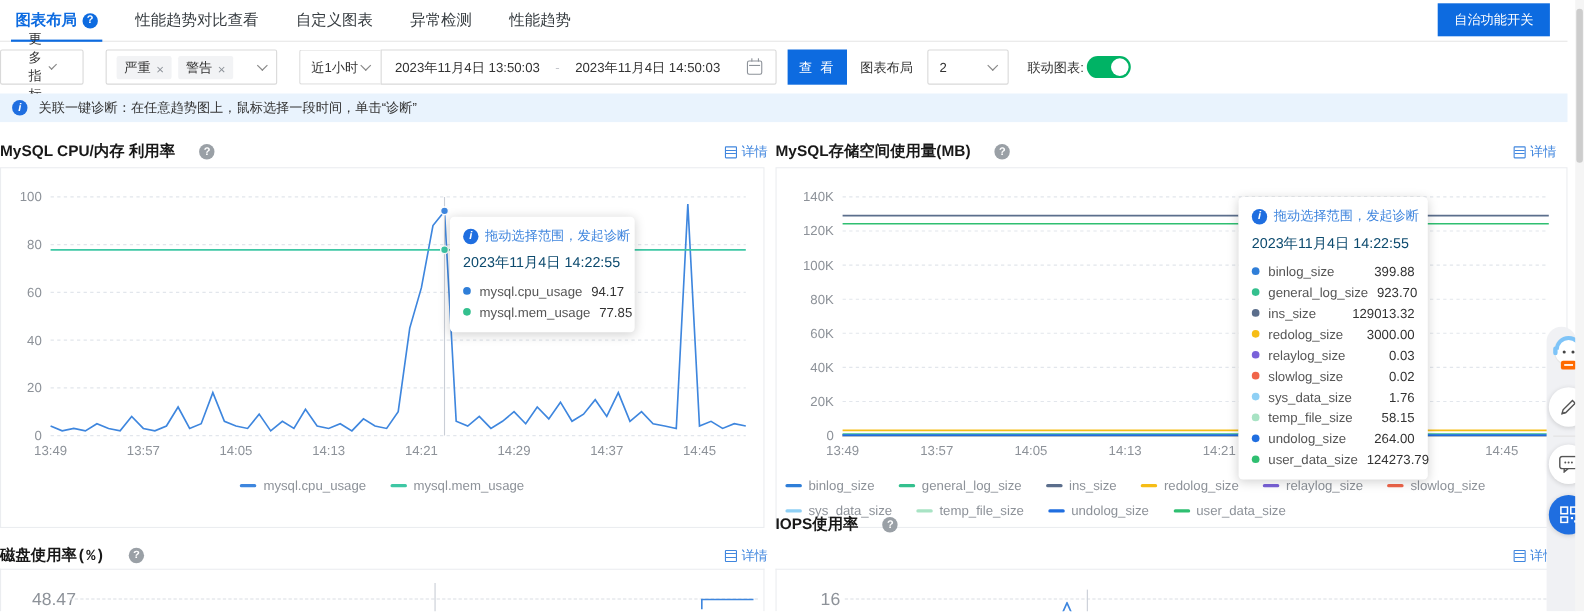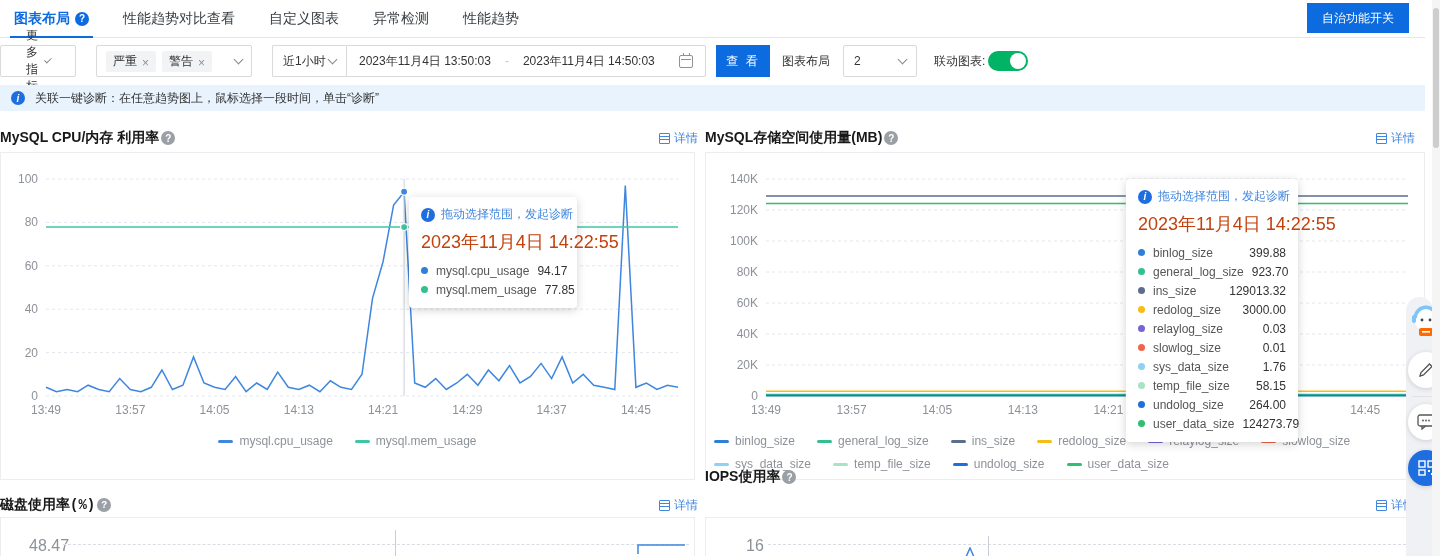--- a/index.html
+++ b/index.html
@@ -28,33 +28,33 @@
   .toggle .knob { position:absolute; right:2px; top:2px; width:16px; height:16px; border-radius:50%; background:#fff; }
   .cal-icon { width:14px; height:13px; border:1px solid #8d9299; border-radius:2px; position:relative; }
   .cal-icon:before { content:""; position:absolute; left:1px; right:1px; top:3px; height:1px; background:#8d9299; }
   .cal-icon:after { content:""; position:absolute; left:3px; top:-3px; width:1px; height:3px; background:#8d9299; box-shadow:6px 0 0 #8d9299; }
 
   
   .infobar { position:absolute; left:0; top:85px; width:1425px; height:26px; background:#e9f3fd; display:flex; align-items:center; padding-left:11px; gap:10px; font-size:12px; color:#333; }
   .i-dot { display:inline-flex; align-items:center; justify-content:center; width:14px; height:14px; border-radius:50%; background:#1f6ee0; color:#fff; font-size:10px; font-style:italic; font-weight:bold; flex:none; }
 
   
-  .card-title { position:absolute; height:20px; display:flex; align-items:center; gap:2px; font-size:14px; font-weight:bold; color:#181818; white-space:nowrap; }
+  .card-title { position:absolute; height:20px; display:flex; align-items:center; gap:22px; font-size:14px; font-weight:bold; color:#181818; white-space:nowrap; }
   .detail-link { position:absolute; height:20px; display:flex; align-items:center; gap:4px; font-size:12px; color:#4086de; cursor:pointer; font-weight:normal; }
   .detail-ico { width:11px; height:11px; border:1px solid #4086de; border-radius:1px; background:linear-gradient(#fff 2px, #4086de 2px, #4086de 3px, #fff 3px, #fff 5px, #4086de 5px, #4086de 6px, #fff 6px); }
   .chart-box { position:absolute; background:#fff; border:1px solid #ebedf0; }
   .legend { position:absolute; left:0; right:0; display:flex; flex-wrap:wrap; column-gap:22px; row-gap:9px; font-size:12px; color:#8d9299; }
   .legend.center { justify-content:center; }
   .legend .li { display:flex; align-items:center; gap:6px; white-space:nowrap; cursor:pointer; }
   .legend .dash { width:15px; height:3px; border-radius:2px; }
 
   
   .tip { position:absolute; background:#fff; border-radius:4px; box-shadow:0 2px 10px rgba(0,0,0,.18); padding:9px 12px; font-size:12px; color:#333; z-index:5; }
   .tip .tip-head { display:flex; align-items:center; gap:6px; color:#4086de; margin-bottom:7px; white-space:nowrap; }
-  .tip .tip-time { color:#c2410c; font-size:18px; margin-bottom:7px; white-space:nowrap; }
+  .tip .tip-time { color:#0c4a6e; font-size:13px; margin-bottom:7px; white-space:nowrap; }
   .tip .row { display:flex; align-items:center; gap:8px; height:19px; }
   .tip .row .dot { width:7px; height:7px; border-radius:50%; flex:none; }
   .tip .row .nm { flex:1; color:#555; white-space:nowrap; }
   .tip .row .vl { color:#333; text-align:right; white-space:nowrap; }
 
   
   .ytick-label { position:absolute; font-size:16px; color:#8d9299; }
   .dashline { position:absolute; border-top:1px dashed #d9dde3; }
   .vline { position:absolute; width:1px; background:#c9ced6; }
 
@@ -330,21 +330,21 @@
             <span class="vl">3000.00</span>
           </div>
           <div class="row">
             <span class="dot" style="background:#7a62d9"></span>
             <span class="nm">relaylog_size</span>
             <span class="vl">0.03</span>
           </div>
           <div class="row">
             <span class="dot" style="background:#f0654a"></span>
             <span class="nm">slowlog_size</span>
-            <span class="vl">0.01</span>
+            <span class="vl">0.02</span>
           </div>
           <div class="row">
             <span class="dot" style="background:#8fd0f5"></span>
             <span class="nm">sys_data_size</span>
             <span class="vl">1.76</span>
           </div>
           <div class="row">
             <span class="dot" style="background:#a8e3c4"></span>
             <span class="nm">temp_file_size</span>
             <span class="vl">58.15</span>

